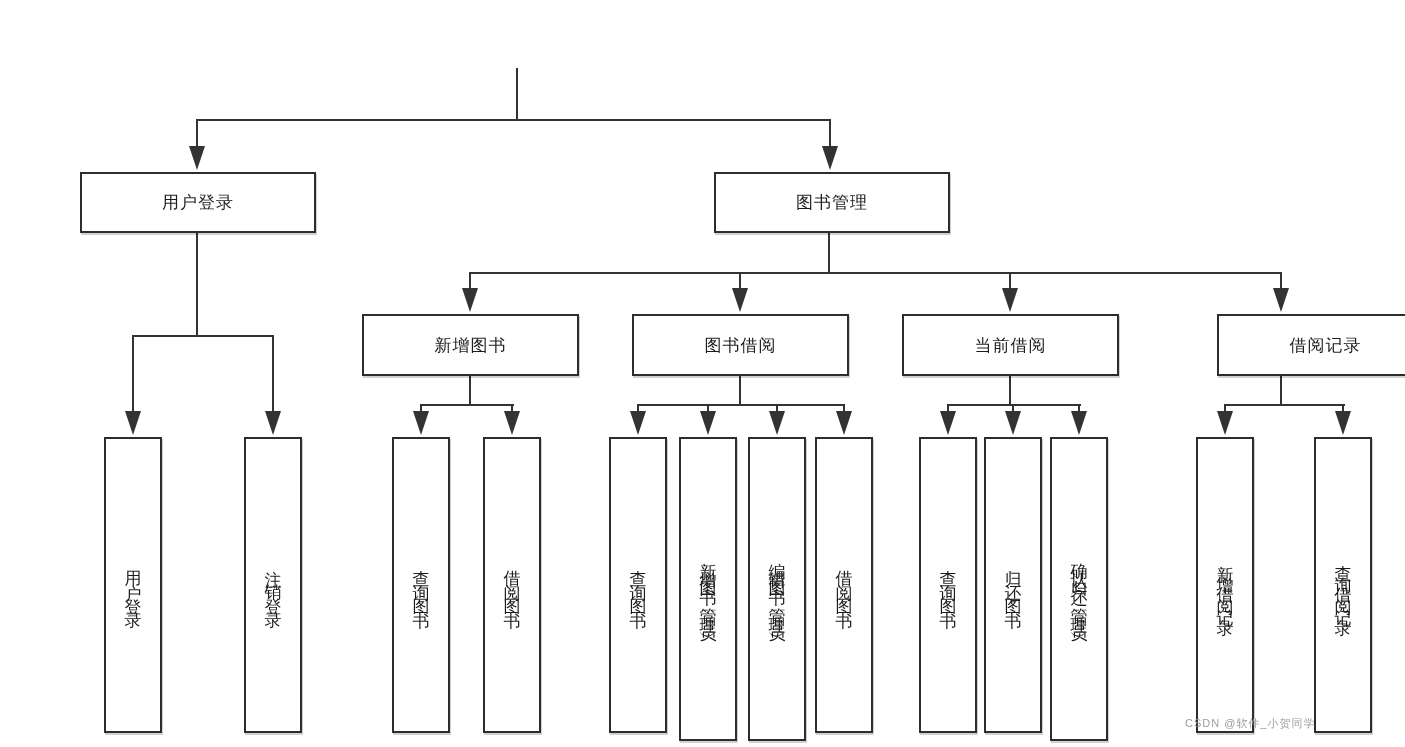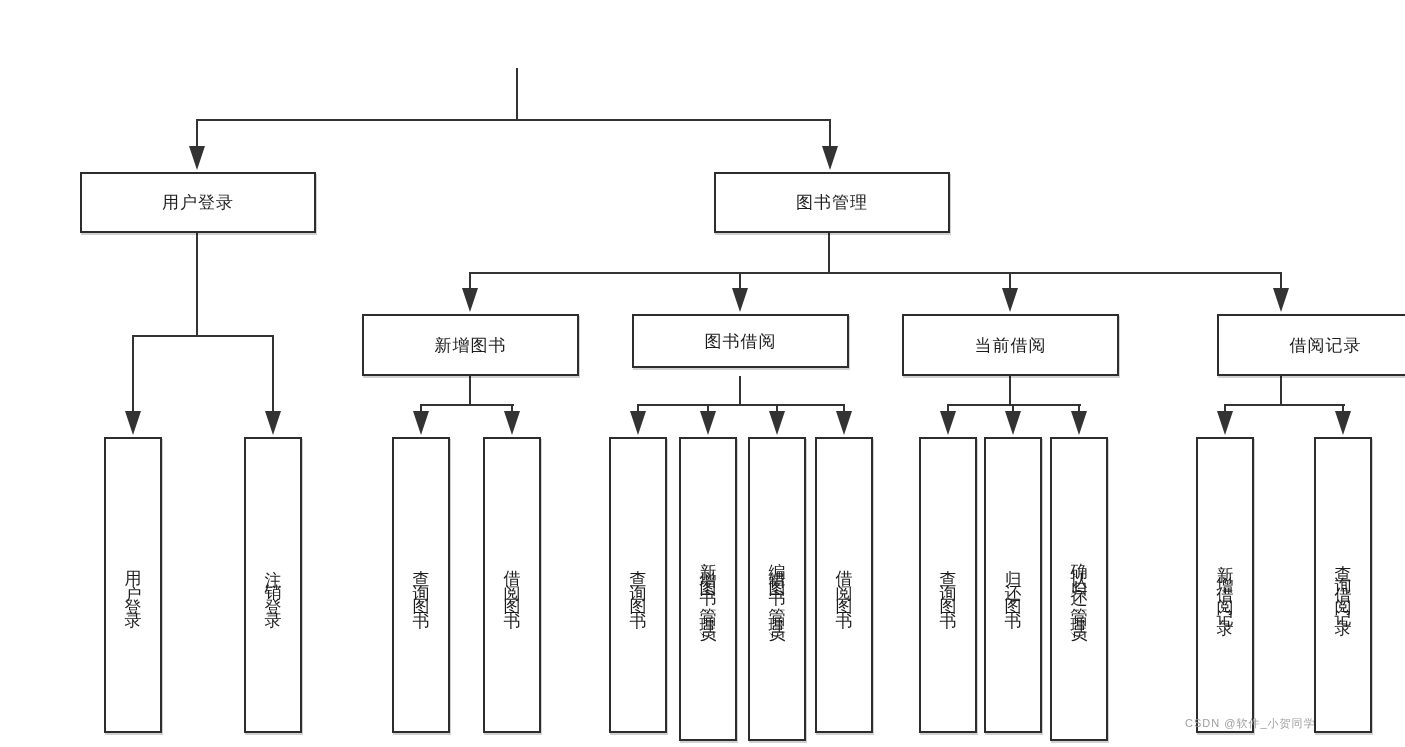--- a/index.html
+++ b/index.html
@@ -78,21 +78,21 @@
   <div class="vline" style="left:469px;top:273px;height:15px;"></div>
   <div class="arrow" style="left:462px;top:288px;"></div>
   <div class="vline" style="left:739px;top:273px;height:15px;"></div>
   <div class="arrow" style="left:732px;top:288px;"></div>
   <div class="vline" style="left:1009px;top:273px;height:15px;"></div>
   <div class="arrow" style="left:1002px;top:288px;"></div>
   <div class="vline" style="left:1280px;top:273px;height:15px;"></div>
   <div class="arrow" style="left:1273px;top:288px;"></div>
 
   <div class="box" style="left:362px;top:314px;width:217px;height:62px;">新增图书</div>
-  <div class="box" style="left:632px;top:314px;width:217px;height:54px;">图书借阅</div>
+  <div class="box" style="left:632px;top:314px;width:217px;height:62px;">图书借阅</div>
   <div class="box" style="left:902px;top:314px;width:217px;height:62px;">当前借阅</div>
   <div class="box" style="left:1173px;top:314px;width:217px;height:62px;margin-left:44px;">借阅记录</div>
 
   <div class="vline" style="left:469px;top:376px;height:29px;"></div>
   <div class="hline" style="left:420px;top:404px;width:94px;"></div>
   <div class="vline" style="left:420px;top:405px;height:6px;"></div>
   <div class="arrow" style="left:413px;top:411px;"></div>
   <div class="vline" style="left:511px;top:405px;height:6px;"></div>
   <div class="arrow" style="left:504px;top:411px;"></div>
 

